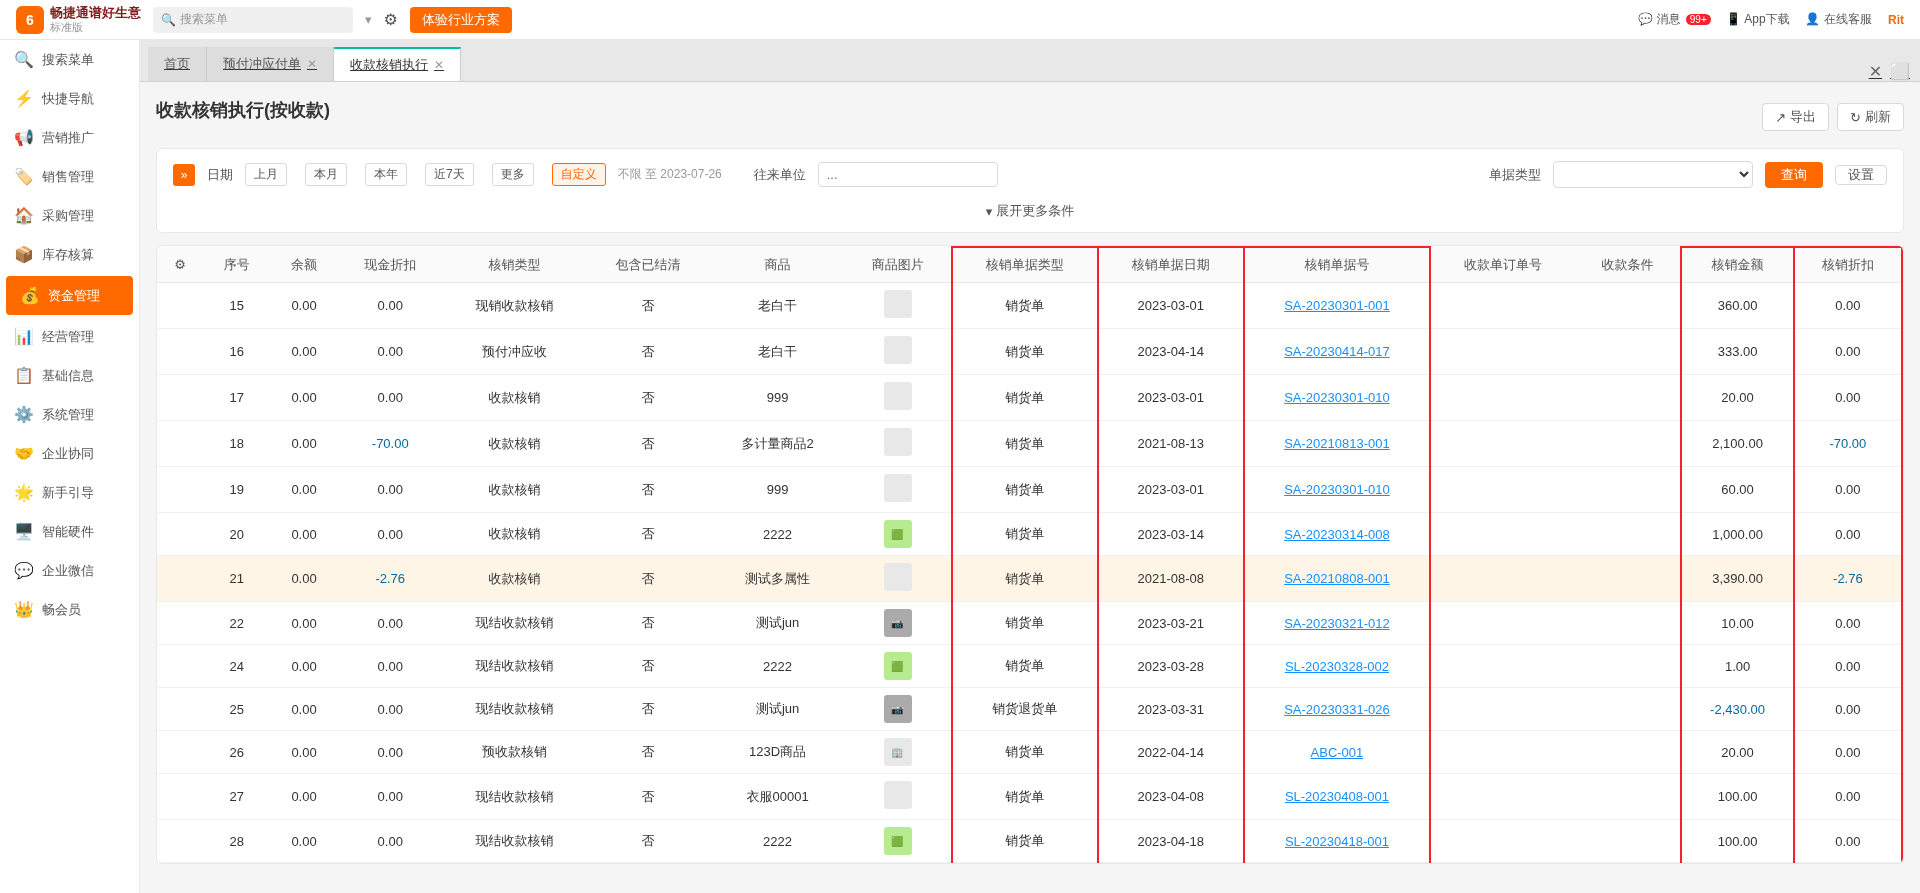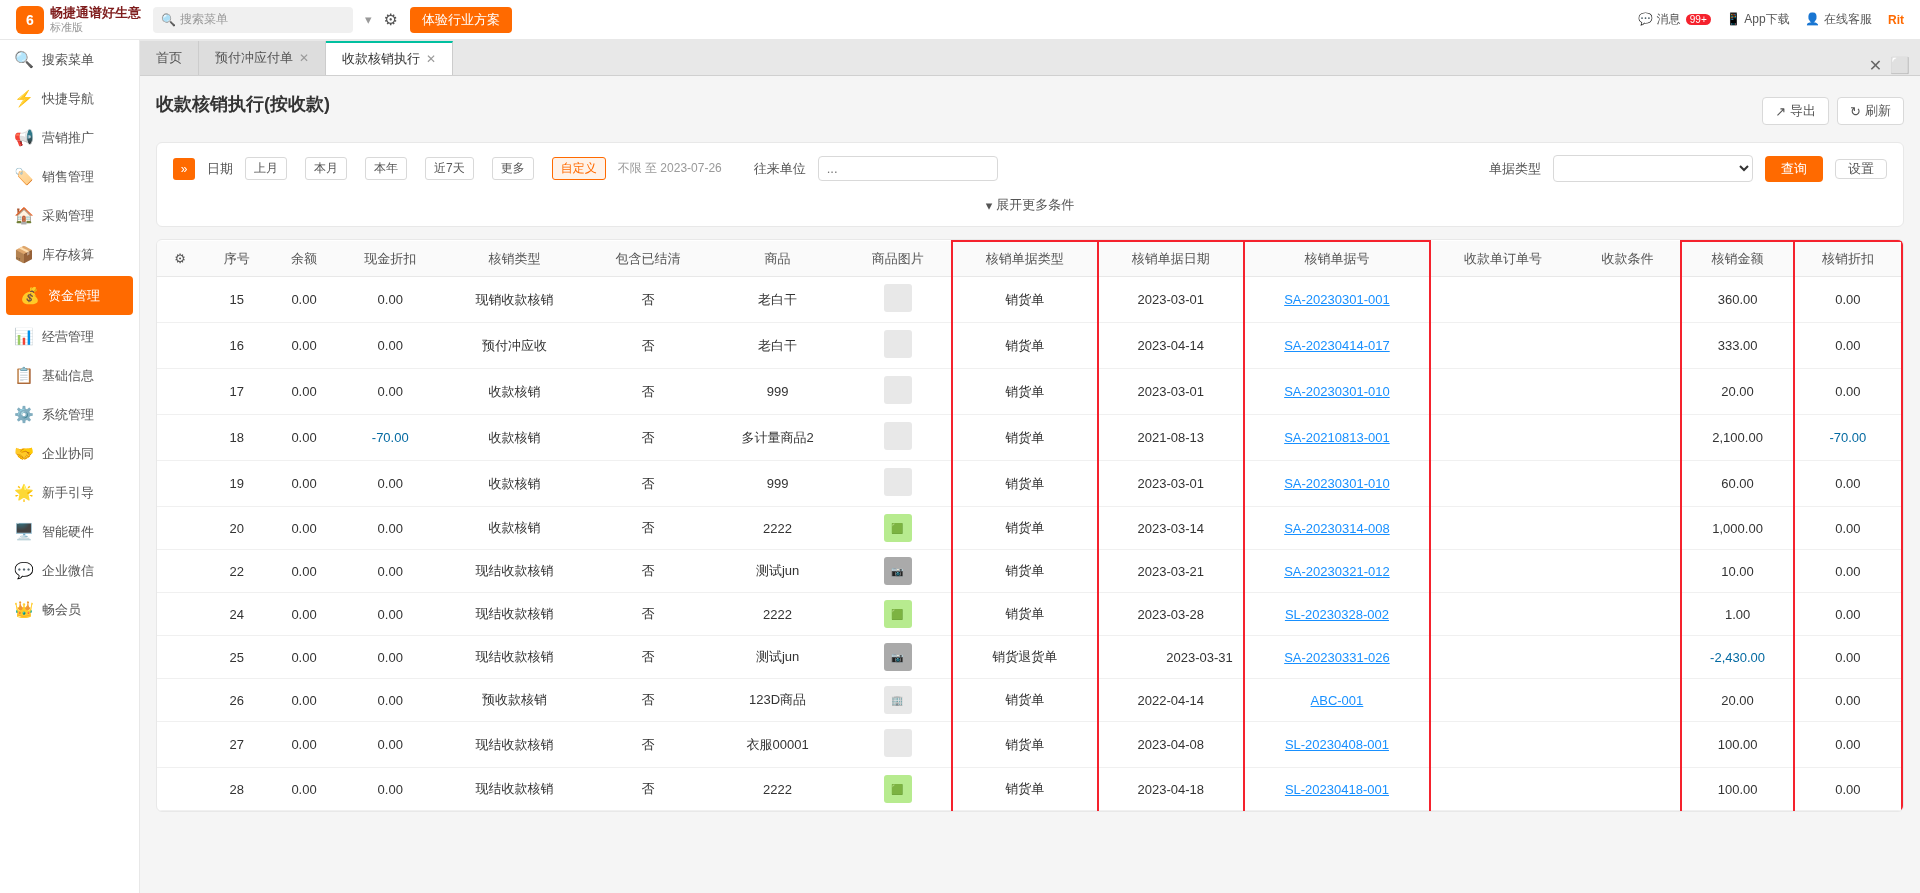--- a/index.html
+++ b/index.html
@@ -75,26 +75,27 @@
       white-space: nowrap;
     }
     .sidebar-item.active { background: #ff6a00; color: #fff; border-radius: 4px; margin: 2px 6px; }
     .sidebar-item .si-icon { font-size: 16px; width: 20px; text-align: center; }
 
     
     .main { flex: 1; display: flex; flex-direction: column; overflow: hidden; }
 
     
     .tabs-bar {
-      height: 36px;
+      height: 42px;
       background: #e8e8e8;
       display: flex;
       align-items: flex-end;
-      padding: 0 0 0 0;
+      padding: 0 0 0 8px;
       border-bottom: 1px solid #d0d0d0;
+      text-decoration: underline;
     }
     .tab {
       height: 34px;
       padding: 0 16px;
       display: flex; align-items: center; gap: 6px;
       cursor: pointer;
       font-size: 13px;
       background: #ddd;
       border-right: 1px solid #ccc;
       color: #555;
@@ -527,20 +528,37 @@
     <td>2222</td>
     <td><div class="img-placeholder green" style="margin:0 auto;">🟩</div></td>
     <td style="border-left:2px solid #f5222d;border-right:2px solid #f5222d;">销货单</td>
     <td style="border-left:2px solid #f5222d;border-right:2px solid #f5222d;">2023-03-14</td>
     <td style="border-left:2px solid #f5222d;border-right:2px solid #f5222d;" class="link-cell">SA-20230314-008</td>
     <td></td>
     <td></td>
     <td style="border-left:2px solid #f5222d;border-right:2px solid #f5222d;" class="">1,000.00</td>
     <td style="border-left:2px solid #f5222d;border-right:2px solid #f5222d;" class="">0.00</td>
   </tr>
+              <tr class="highlighted">
+    <td></td>
+    <td>21</td>
+    <td>0.00</td>
+    <td class="negative">-2.76</td>
+    <td>收款核销</td>
+    <td>否</td>
+    <td>测试多属性</td>
+    <td><div class="img-placeholder" style="margin:0 auto;"></div></td>
+    <td style="border-left:2px solid #f5222d;border-right:2px solid #f5222d;">销货单</td>
+    <td style="border-left:2px solid #f5222d;border-right:2px solid #f5222d;">2021-08-08</td>
+    <td style="border-left:2px solid #f5222d;border-right:2px solid #f5222d;" class="link-cell">SA-20210808-001</td>
+    <td></td>
+    <td></td>
+    <td style="border-left:2px solid #f5222d;border-right:2px solid #f5222d;" class="">3,390.00</td>
+    <td style="border-left:2px solid #f5222d;border-right:2px solid #f5222d;" class="negative">-2.76</td>
+  </tr>
               <tr>
     <td></td>
     <td>22</td>
     <td>0.00</td>
     <td class="">0.00</td>
     <td>现结收款核销</td>
     <td>否</td>
     <td>测试jun</td>
     <td><div class="img-placeholder photo" style="margin:0 auto;">📷</div></td>
     <td style="border-left:2px solid #f5222d;border-right:2px solid #f5222d;">销货单</td>
@@ -571,21 +589,21 @@
               <tr>
     <td></td>
     <td>25</td>
     <td>0.00</td>
     <td class="">0.00</td>
     <td>现结收款核销</td>
     <td>否</td>
     <td>测试jun</td>
     <td><div class="img-placeholder photo" style="margin:0 auto;">📷</div></td>
     <td style="border-left:2px solid #f5222d;border-right:2px solid #f5222d;">销货退货单</td>
-    <td style="border-left:2px solid #f5222d;border-right:2px solid #f5222d;text-align:right;">2023-03-31</td>
+    <td style="border-left:2px solid #f5222d;border-right:2px solid #f5222d;">2023-03-31</td>
     <td style="border-left:2px solid #f5222d;border-right:2px solid #f5222d;" class="link-cell">SA-20230331-026</td>
     <td></td>
     <td></td>
     <td style="border-left:2px solid #f5222d;border-right:2px solid #f5222d;" class="negative">-2,430.00</td>
     <td style="border-left:2px solid #f5222d;border-right:2px solid #f5222d;" class="">0.00</td>
   </tr>
               <tr>
     <td></td>
     <td>26</td>
     <td>0.00</td>

